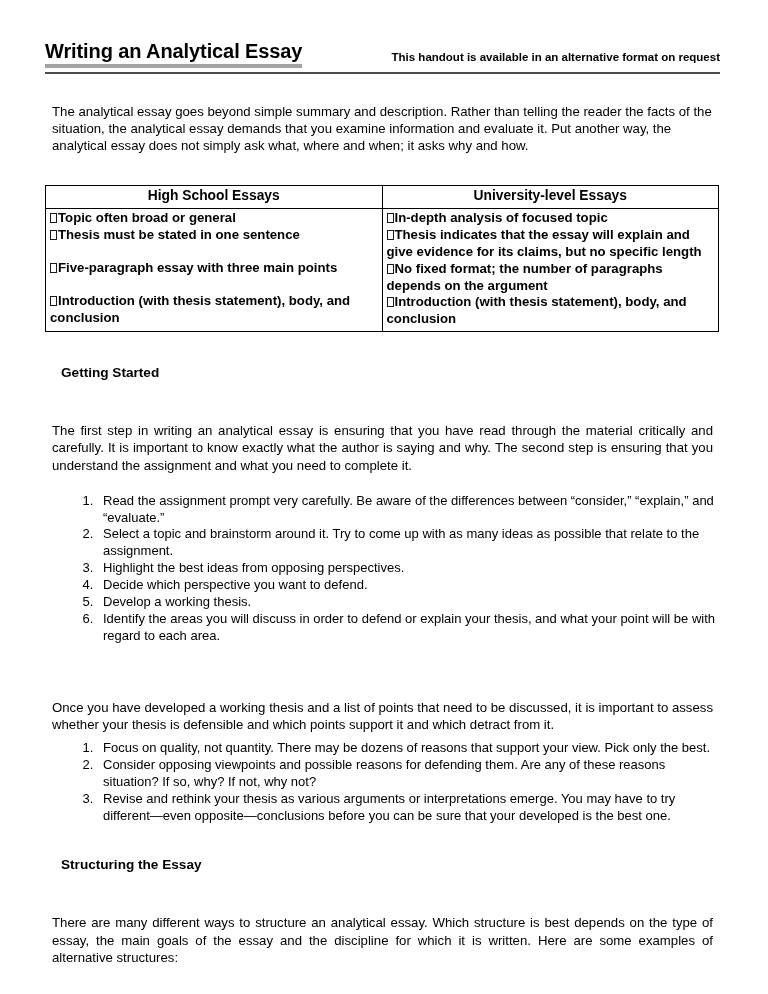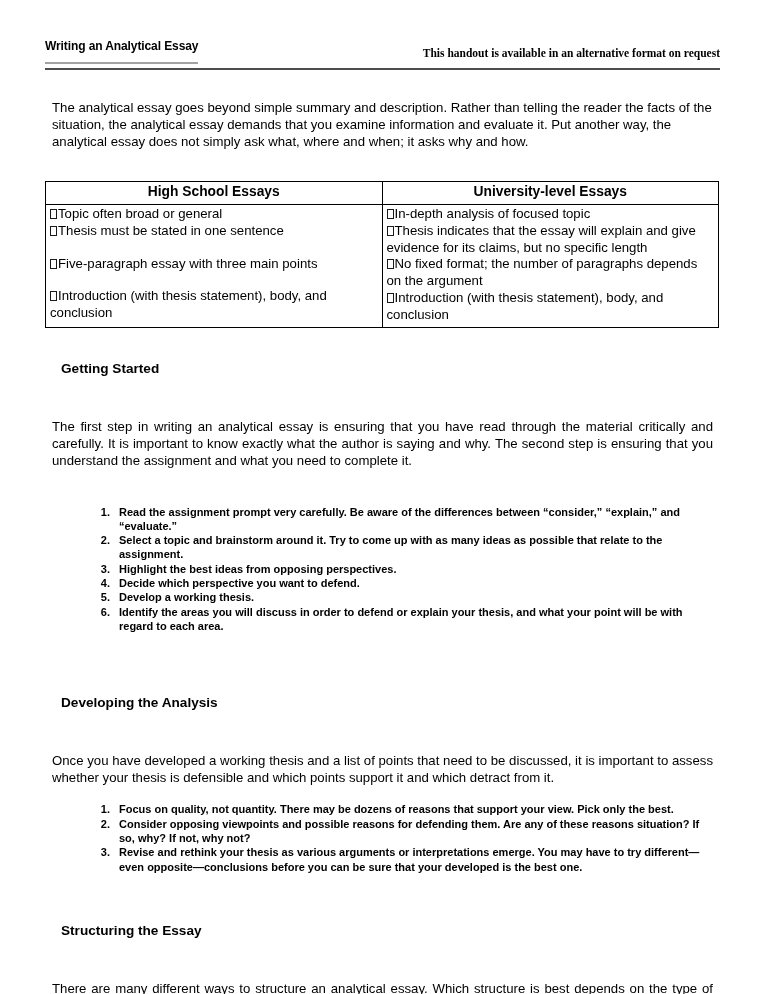--- a/index.html
+++ b/index.html
@@ -24,36 +24,35 @@
   }
 
   
   .header {
     display: flex;
     align-items: flex-end;
     justify-content: space-between;
     padding-bottom: 2px;
   }
   .doc-title {
-    font-size: 12px;
+    font-size: 20px;
     font-weight: bold;
     line-height: 1.15;
     letter-spacing: -0.1px;
-    border-bottom: 2px solid #a3a3a3;
-    padding-bottom: 8px;
+    border-bottom: 4px solid #a3a3a3;
+    padding-bottom: 1px;
     margin: 0;
     white-space: nowrap;
   }
   .doc-subtitle {
     font-size: 11.5px;
     font-weight: bold;
     line-height: 1.2;
     margin: 0 0 3px 0;
     white-space: nowrap;
-    font-family: Liberation Serif, serif;
   }
   .header-rule {
     height: 2px;
     background: #4d4d4d;
     margin-top: 2px;
     margin-bottom: 0;
   }
 
   
   p.body-text {
@@ -83,20 +82,21 @@
     width: 674px;
     border-collapse: collapse;
     table-layout: fixed;
     font-size: 13.2px;
   }
   table.compare th,
   table.compare td {
     border: 1px solid #000;
     vertical-align: top;
     padding: 0;
+    font-weight: bold;
   }
   table.compare th {
     font-weight: bold;
     font-size: 13.8px;
     padding: 2px 0 3px 0;
     line-height: 1.2;
     margin-top: 27px;
   }
   table.compare td {
     padding: 1px 4px 3px 4px;
@@ -113,26 +113,25 @@
     width: 7px;
     height: 10px;
     border: 1px solid #1a1a1a;
     box-sizing: border-box;
     vertical-align: -1px;
     margin-right: 1px;
   }
 
   
   ol.doc-list {
-    font-size: 11px;
+    font-size: 13px;
     line-height: 1.30;
-    margin: 16px;
+    margin: 0;
     padding-left: 52px;
     list-style-position: outside;
-    font-weight: bold;
   }
   ol.doc-list li {
     padding-left: 6px;
     margin: 0;
   }
   ol.doc-list.tight li {
     margin-bottom: 0;
   }
 </style>
 </head>
@@ -189,21 +188,20 @@
     <li>Read the assignment prompt very carefully. Be aware of the differences between “consider,” “explain,” and “evaluate.”</li>
     <li>Select a topic and brainstorm around it. Try to come up with as many ideas as possible that relate to the assignment.</li>
     <li>Highlight the best ideas from opposing perspectives.</li>
     <li>Decide which perspective you want to defend.</li>
     <li>Develop a working thesis.</li>
     <li>Identify the areas you will discuss in order to defend or explain your thesis, and what your point will be with regard to each area.</li>
   </ol>
 
   <div class="gap-xl"></div>
 
-  <h2 class="section-heading">Developing the Analysis</h2>
   <div class="gap-md"></div>
   <p class="body-text justify">Once you have developed a working thesis and a list of points that need to be discussed, it is important to assess whether your thesis is defensible and which points support it and which detract from it.</p>
   <ol class="doc-list tight">
     <li>Focus on quality, not quantity. There may be dozens of reasons that support your view. Pick only the best.</li>
     <li>Consider opposing viewpoints and possible reasons for defending them. Are any of these reasons situation? If so, why? If not, why not?</li>
     <li>Revise and rethink your thesis as various arguments or interpretations emerge. You may have to try different—even opposite—conclusions before you can be sure that your developed is the best one.</li>
   </ol>
 
   <div class="gap-md"></div>
 

